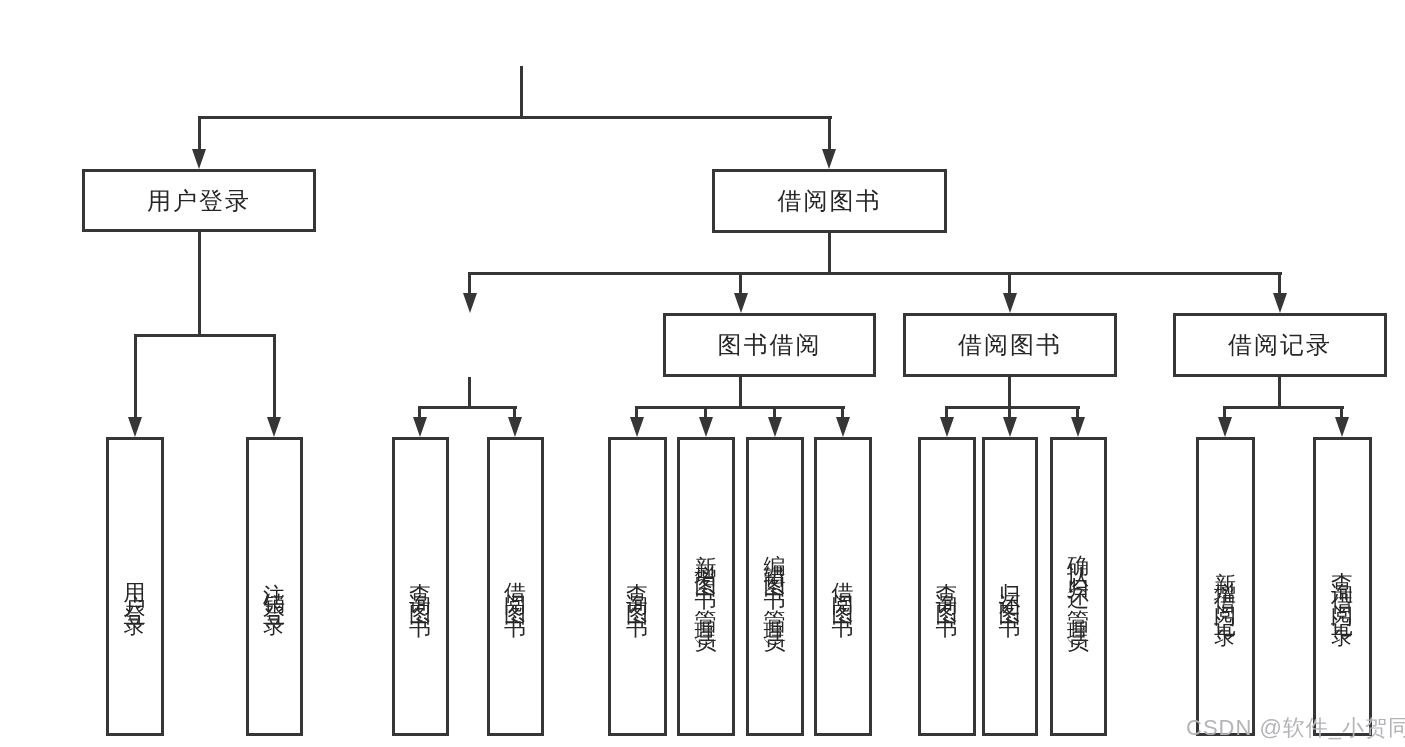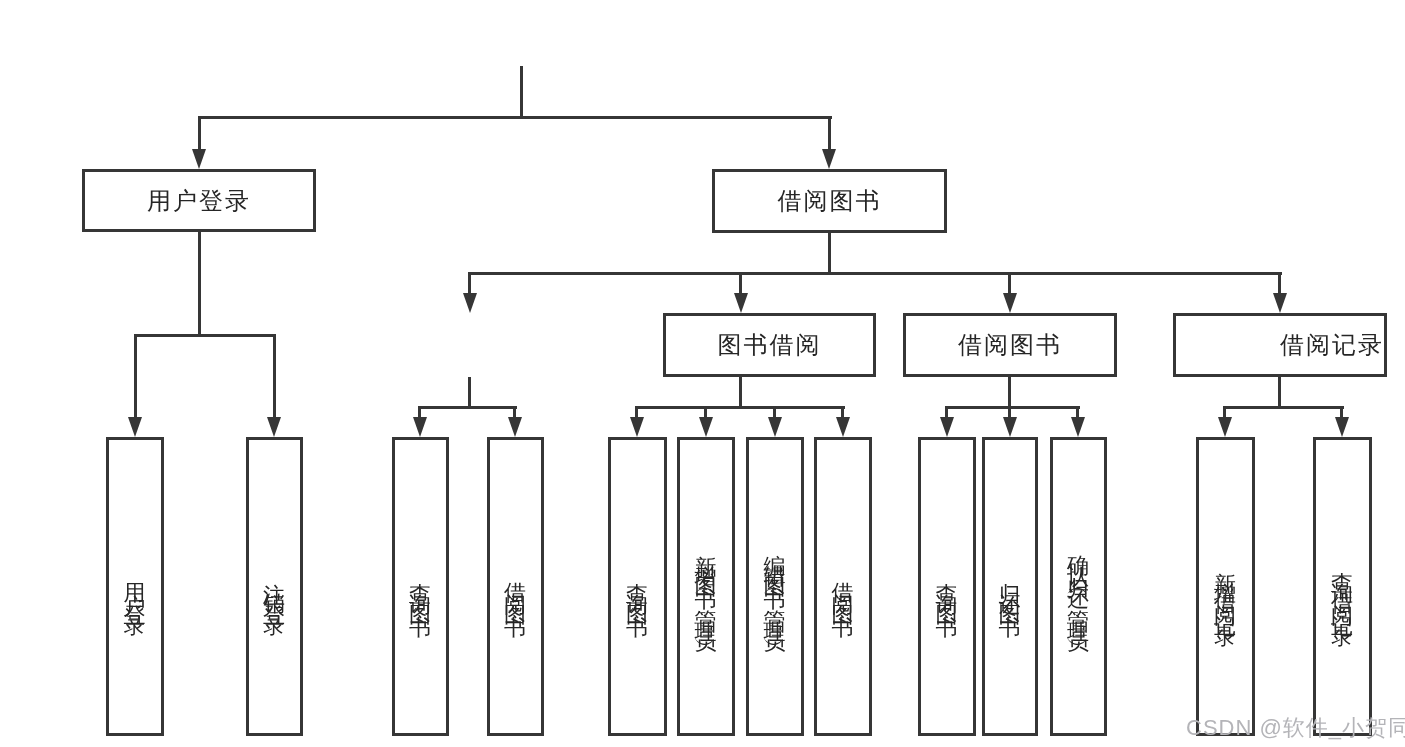--- a/index.html
+++ b/index.html
@@ -46,21 +46,21 @@
 
 
   <div class="box box-h" style="left:655px;top:313px;width:213px;height:64px;margin-left:8px;">
     <span>图书借阅</span>
   </div>
 
   <div class="box box-h" style="left:903px;top:313px;width:214px;height:64px;">
     <span>借阅图书</span>
   </div>
 
-  <div class="box box-h" style="left:1173px;top:313px;width:214px;height:64px;justify-content:flex-end;">
+  <div class="box box-h" style="left:1173px;top:313px;width:214px;height:64px;">
     <span>借阅记录</span>
   </div>
 
   <div class="box box-v" style="left:106px;top:437px;width:58px;height:299px;">
     <span class="vtext">用户登录</span>
   </div>
   <div class="box box-v" style="left:246px;top:437px;width:57px;height:299px;">
     <span class="vtext">注销登录</span>
   </div>
 

